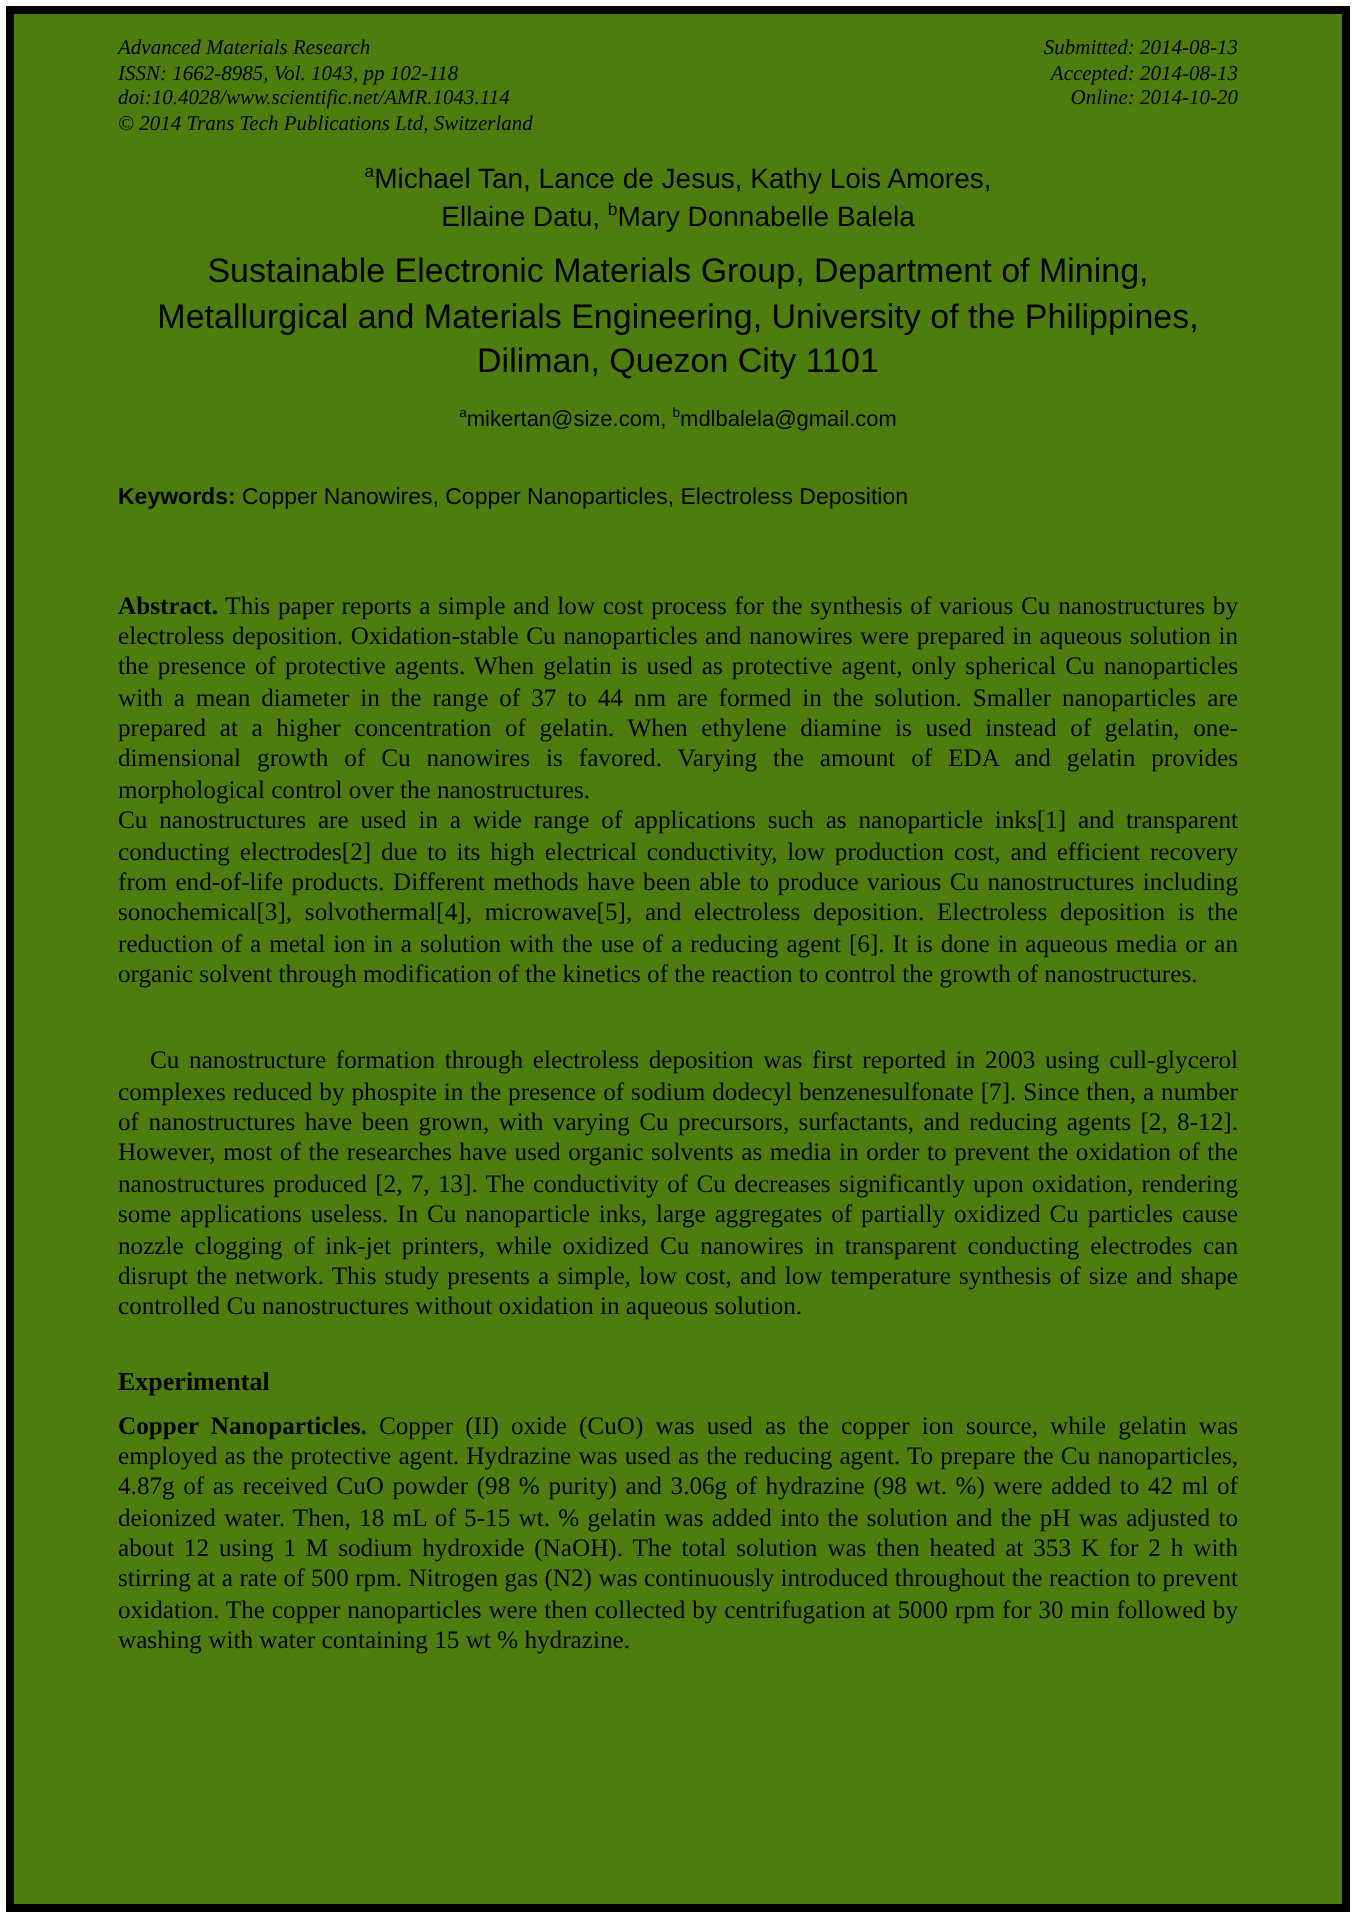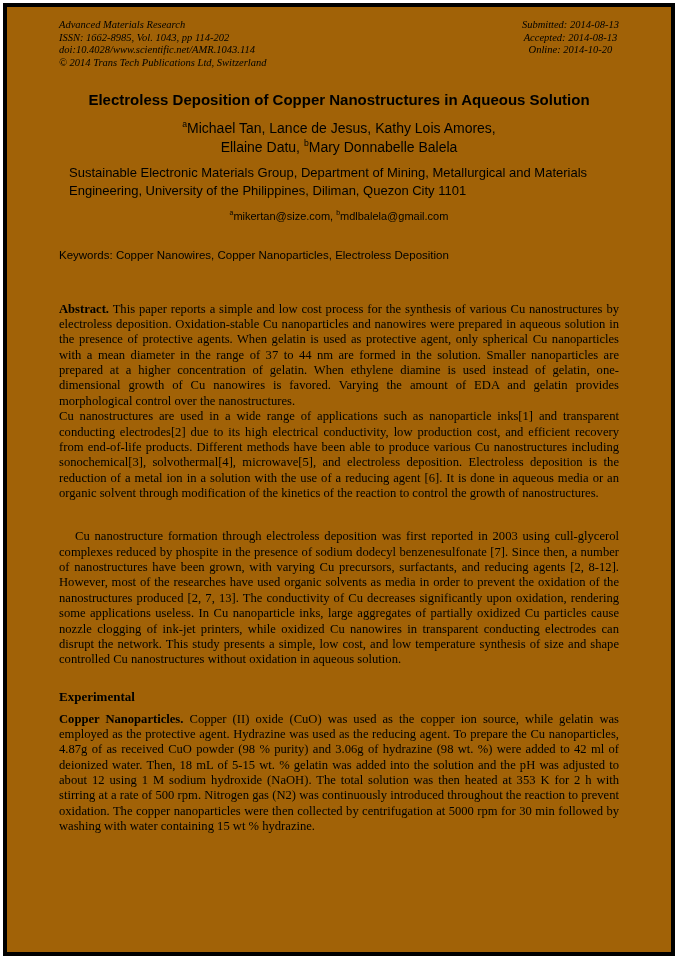--- a/index.html
+++ b/index.html
@@ -5,70 +5,71 @@
   * { margin: 0; padding: 0; box-sizing: border-box; }
   html, body { background: #ffffff; }
   body {
     width: 678px; height: 959px;
     font-family: "Liberation Serif", serif;
     color: #000;
   }
   .page {
     width: 672px; height: 953px;
     margin: 3px;
-    background: #a16207;
+    background: #4d7c0f;
     border: 4px solid #000;
     padding: 12px 52px 16px 52px;
     overflow: hidden;
   }
   
   .header {
     display: flex;
     justify-content: space-between;
     font-style: italic;
     font-size: 10.5px;
     line-height: 1.2;
   }
-  .header-right { text-align: center; }
+  .header-right { text-align: right; }
   
   .title {
     font-family: "Liberation Sans", sans-serif;
     font-weight: bold;
     font-size: 15px;
     text-align: center;
     margin-top: 22px;
   }
   .authors {
     font-family: "Liberation Sans", sans-serif;
     font-size: 14px;
     text-align: center;
   }
   .authors-1 { margin-top: 12px; }
   .authors-2 { margin-top: 3px; }
   .affiliation {
     font-family: "Liberation Sans", sans-serif;
-    font-size: 13px;
+    font-size: 17px;
     line-height: 1.32;
+    text-align: center;
     max-width: 540px;
     margin: 9px auto 0 auto;
   }
   .emails {
     font-family: "Liberation Sans", sans-serif;
     font-size: 11px;
     text-align: center;
     margin-top: 11px;
   }
   sup { font-size: 0.62em; line-height: 0; }
   
   .keywords {
     font-family: "Liberation Sans", sans-serif;
     font-size: 11.5px;
     margin-top: 27px;
   }
-  .keywords b { font-weight: normal; }
+  .keywords b { font-weight: bold; }
   
   .body-text {
     font-size: 12.6px;
     line-height: 1.22;
     text-align: justify;
   }
   .abstract { margin-top: 41px; }
   .section-heading {
     font-family: "Liberation Serif", serif;
     font-size: 13px;
@@ -79,32 +80,31 @@
   .indent { text-indent: 16px; margin-top: 28px; }
 </style>
 </head>
 <body>
 
 <div class="page">
 
   <div class="header">
     <div class="header-left">
       <div>Advanced Materials Research</div>
-      <div>ISSN: 1662-8985, Vol. 1043, pp 114-202</div>
+      <div>ISSN: 1662-8985, Vol. 1043, pp 102-118</div>
       <div>doi:10.4028/www.scientific.net/AMR.1043.114</div>
       <div>© 2014 Trans Tech Publications Ltd, Switzerland</div>
     </div>
     <div class="header-right">
       <div>Submitted: 2014-08-13</div>
       <div>Accepted: 2014-08-13</div>
       <div>Online: 2014-10-20</div>
     </div>
   </div>
 
-  <h1 class="title">Electroless Deposition of Copper Nanostructures in Aqueous Solution</h1>
 
   <div class="authors authors-1"><sup>a</sup><span>Michael Tan, Lance de Jesus, Kathy Lois Amores,</span></div>
   <div class="authors authors-2"><span>Ellaine Datu, </span><sup>b</sup><span>Mary Donnabelle Balela</span></div>
 
   <div class="affiliation">Sustainable Electronic Materials Group, Department of Mining, Metallurgical and Materials Engineering, University of the Philippines, Diliman, Quezon City 1101</div>
 
   <div class="emails"><sup>a</sup><span>mikertan@size.com, </span><sup>b</sup><span>mdlbalela@gmail.com</span></div>
 
   <div class="keywords"><b>Keywords:</b><span> Copper Nanowires, Copper Nanoparticles, Electroless Deposition</span></div>
 

